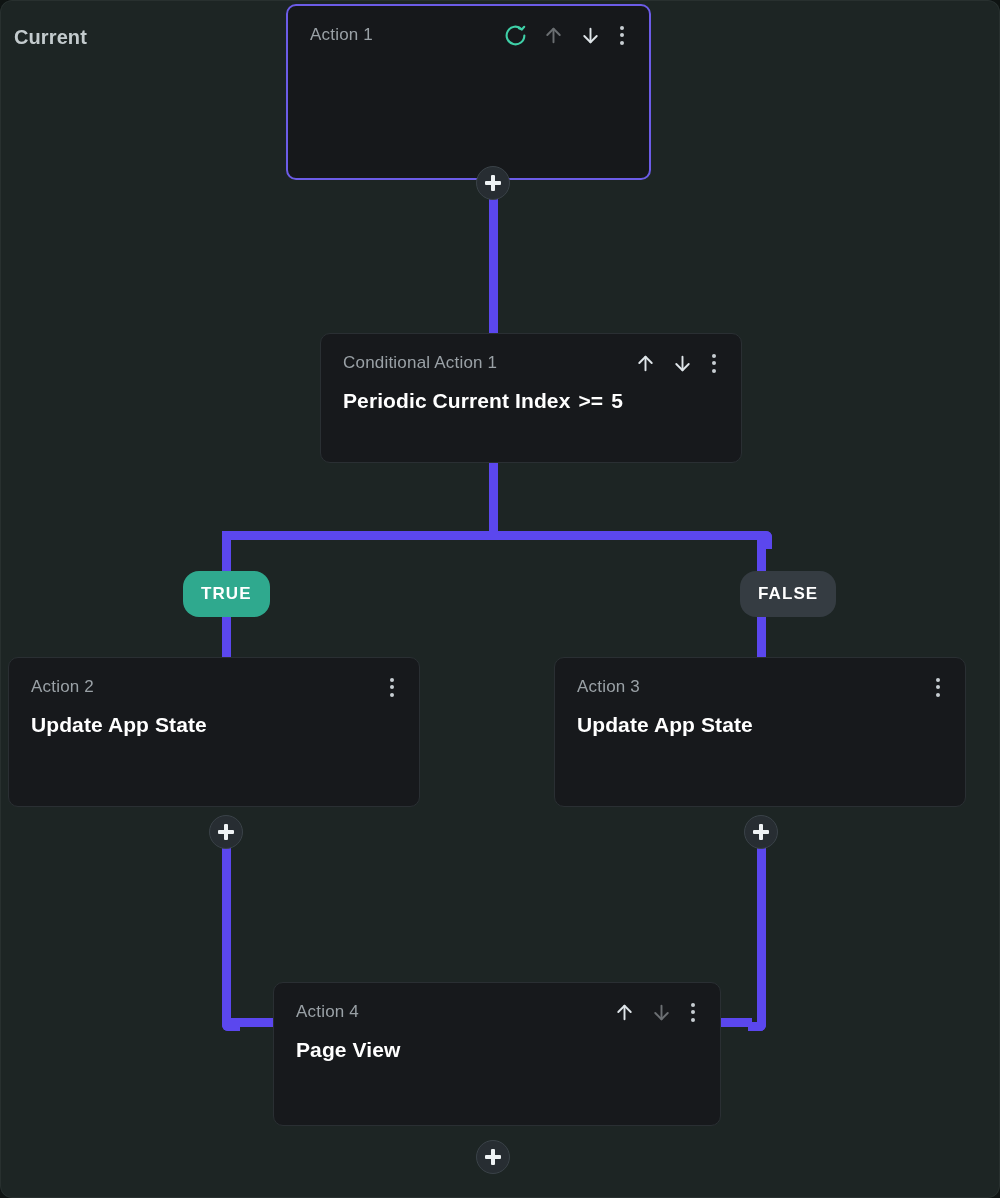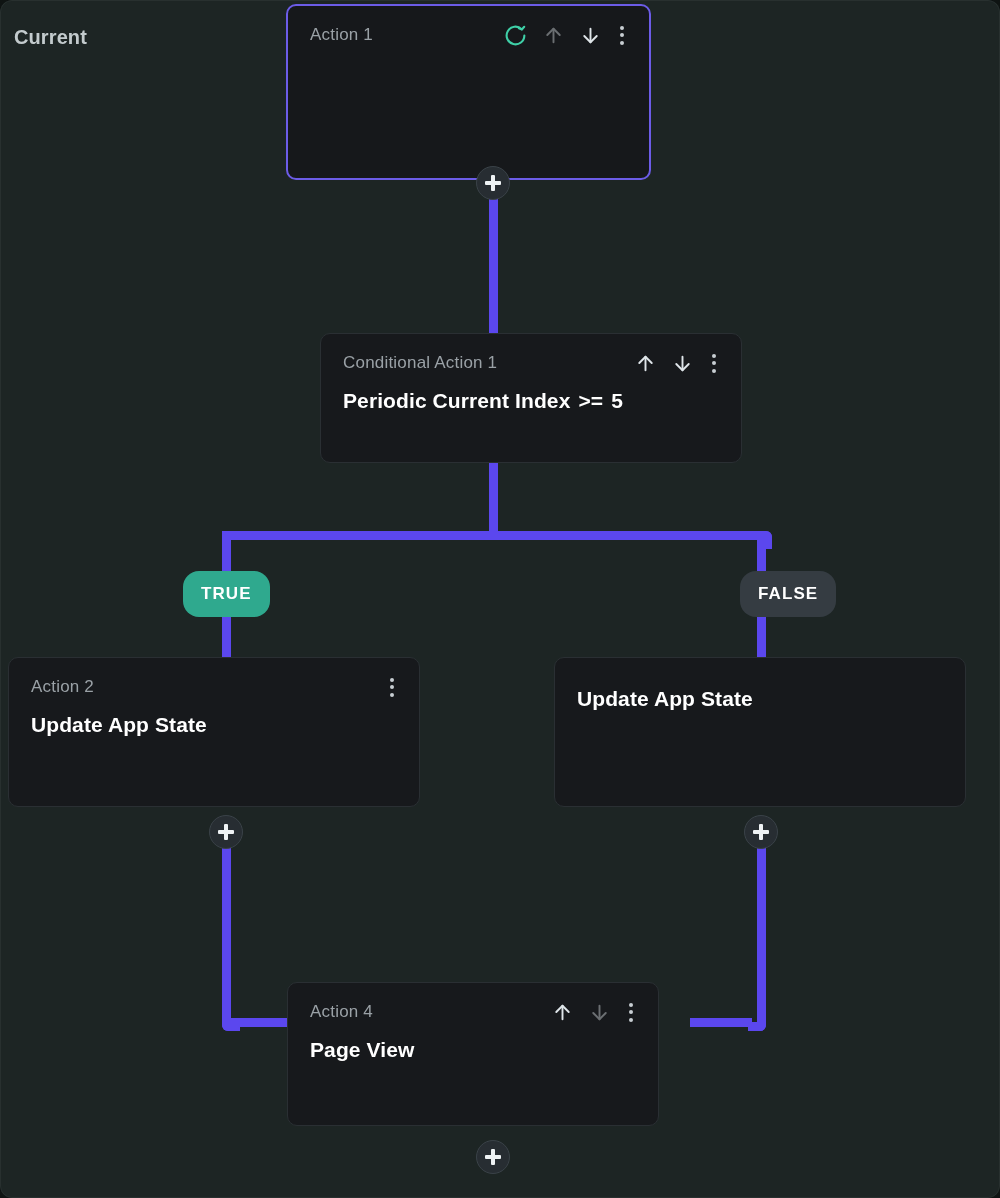--- a/index.html
+++ b/index.html
@@ -277,24 +277,34 @@
             <i></i>
             <i></i>
             <i></i>
           </span>
       </span>
     </div>
     <div class="card-title">Update App State</div>
   </div>
 
   <div class="card plain" style="left:554px; top:657px; width:412px; height:150px;">
+    <div class="card-head">
+      <span class="card-kicker">Action 3</span>
+      <span class="card-actions">
+        <span class="dots">
+            <i></i>
+            <i></i>
+            <i></i>
+          </span>
+      </span>
+    </div>
     <div class="card-title">Update App State</div>
   </div>
 
-  <div class="card plain" style="left:287px; top:982px; width:372px; height:144px;">
+  <div class="card plain" style="left:273px; top:982px; width:448px; height:144px;">
     <div class="card-head">
       <span class="card-kicker">Action 4</span>
       <span class="card-actions">
         <span class="icn">
           <svg width="23" height="23" viewBox="0 0 24 24" fill="none" stroke="#dfe5e9" stroke-width="2" stroke-linecap="round" stroke-linejoin="round">
             <path d="M12 19 V5"></path>
               <path d="M5.5 11.5 L12 5 L18.5 11.5"></path>
           </svg>
         </span>
         <span class="icn dim">

